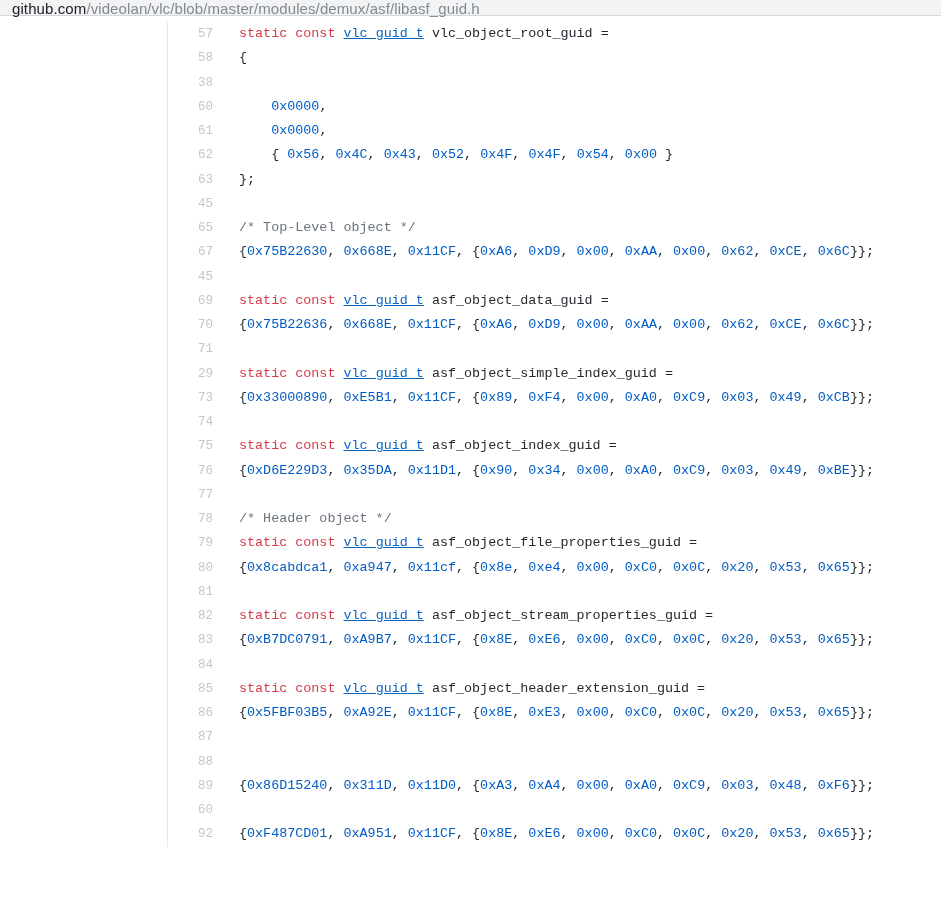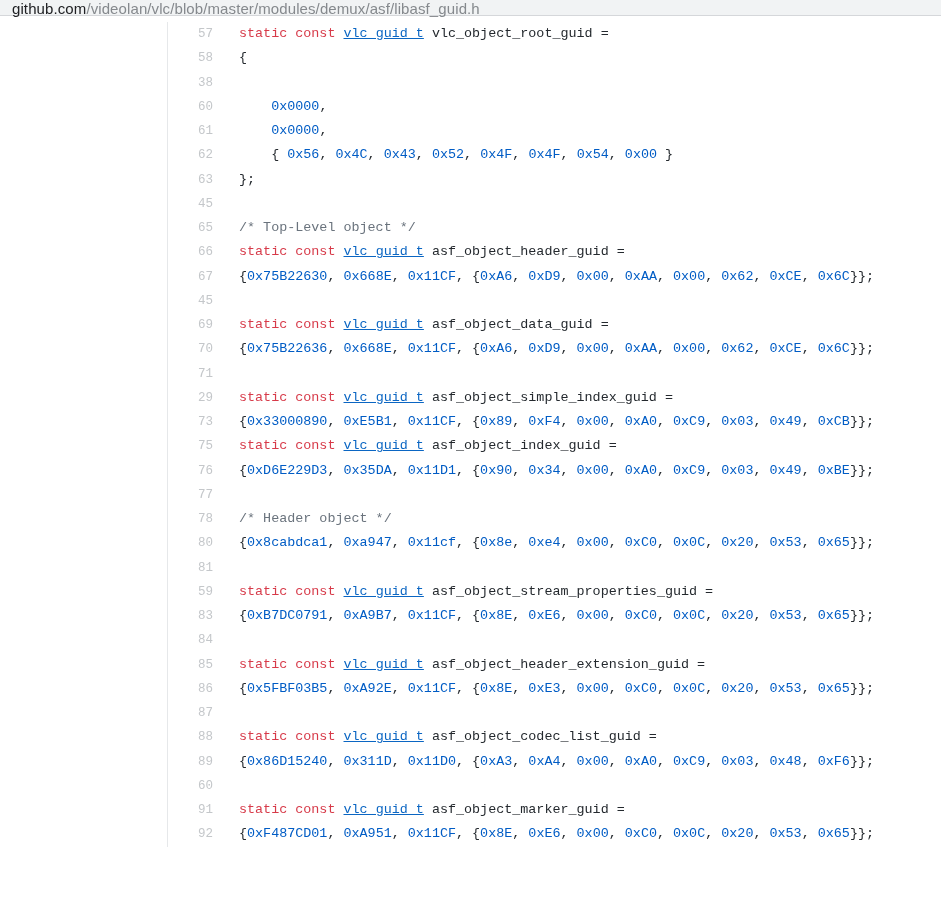--- a/index.html
+++ b/index.html
@@ -52,39 +52,39 @@
   <div id="code-rows">
       <div class="row"><span class="ln">57</span><span class="code"><span class="tok-kw">static</span><span class="tok-pln"> </span><span class="tok-kw">const</span><span class="tok-pln"> </span><span class="tok-typ">vlc_guid_t</span><span class="tok-pln"> vlc_object_root_guid =</span></span></div>
       <div class="row"><span class="ln">58</span><span class="code"><span class="tok-pln">{</span></span></div>
       <div class="row"><span class="ln">38</span></div>
       <div class="row"><span class="ln">60</span><span class="code"><span class="tok-pln">    </span><span class="tok-num">0x0000</span><span class="tok-pln">,</span></span></div>
       <div class="row"><span class="ln">61</span><span class="code"><span class="tok-pln">    </span><span class="tok-num">0x0000</span><span class="tok-pln">,</span></span></div>
       <div class="row"><span class="ln">62</span><span class="code"><span class="tok-pln">    { </span><span class="tok-num">0x56</span><span class="tok-pln">, </span><span class="tok-num">0x4C</span><span class="tok-pln">, </span><span class="tok-num">0x43</span><span class="tok-pln">, </span><span class="tok-num">0x52</span><span class="tok-pln">, </span><span class="tok-num">0x4F</span><span class="tok-pln">, </span><span class="tok-num">0x4F</span><span class="tok-pln">, </span><span class="tok-num">0x54</span><span class="tok-pln">, </span><span class="tok-num">0x00</span><span class="tok-pln"> }</span></span></div>
       <div class="row"><span class="ln">63</span><span class="code"><span class="tok-pln">};</span></span></div>
       <div class="row"><span class="ln">45</span><span class="code"></span></div>
       <div class="row"><span class="ln">65</span><span class="code"><span class="tok-cmt">/* Top-Level object */</span></span></div>
-      <div class="row"><span class="ln">66</span><span class="code"><span class="tok-kw">static</span><span class="tok-pln"> </span><span class="tok-kw">const</span><span class="tok-pln"> </span><span class="tok-typ">vlc_guid_t</span><span class="tok-pln"> asf_object_header_guid =</span></span></div>
       <div class="row"><span class="ln">67</span><span class="code"><span class="tok-pln">{</span><span class="tok-num">0x75B22630</span><span class="tok-pln">, </span><span class="tok-num">0x668E</span><span class="tok-pln">, </span><span class="tok-num">0x11CF</span><span class="tok-pln">, {</span><span class="tok-num">0xA6</span><span class="tok-pln">, </span><span class="tok-num">0xD9</span><span class="tok-pln">, </span><span class="tok-num">0x00</span><span class="tok-pln">, </span><span class="tok-num">0xAA</span><span class="tok-pln">, </span><span class="tok-num">0x00</span><span class="tok-pln">, </span><span class="tok-num">0x62</span><span class="tok-pln">, </span><span class="tok-num">0xCE</span><span class="tok-pln">, </span><span class="tok-num">0x6C</span><span class="tok-pln">}};</span></span></div>
       <div class="row"><span class="ln">45</span><span class="code"></span></div>
       <div class="row"><span class="ln">69</span><span class="code"><span class="tok-kw">static</span><span class="tok-pln"> </span><span class="tok-kw">const</span><span class="tok-pln"> </span><span class="tok-typ">vlc_guid_t</span><span class="tok-pln"> asf_object_data_guid =</span></span></div>
       <div class="row"><span class="ln">70</span><span class="code"><span class="tok-pln">{</span><span class="tok-num">0x75B22636</span><span class="tok-pln">, </span><span class="tok-num">0x668E</span><span class="tok-pln">, </span><span class="tok-num">0x11CF</span><span class="tok-pln">, {</span><span class="tok-num">0xA6</span><span class="tok-pln">, </span><span class="tok-num">0xD9</span><span class="tok-pln">, </span><span class="tok-num">0x00</span><span class="tok-pln">, </span><span class="tok-num">0xAA</span><span class="tok-pln">, </span><span class="tok-num">0x00</span><span class="tok-pln">, </span><span class="tok-num">0x62</span><span class="tok-pln">, </span><span class="tok-num">0xCE</span><span class="tok-pln">, </span><span class="tok-num">0x6C</span><span class="tok-pln">}};</span></span></div>
       <div class="row"><span class="ln">71</span><span class="code"></span></div>
       <div class="row"><span class="ln">29</span><span class="code"><span class="tok-kw">static</span><span class="tok-pln"> </span><span class="tok-kw">const</span><span class="tok-pln"> </span><span class="tok-typ">vlc_guid_t</span><span class="tok-pln"> asf_object_simple_index_guid =</span></span></div>
       <div class="row"><span class="ln">73</span><span class="code"><span class="tok-pln">{</span><span class="tok-num">0x33000890</span><span class="tok-pln">, </span><span class="tok-num">0xE5B1</span><span class="tok-pln">, </span><span class="tok-num">0x11CF</span><span class="tok-pln">, {</span><span class="tok-num">0x89</span><span class="tok-pln">, </span><span class="tok-num">0xF4</span><span class="tok-pln">, </span><span class="tok-num">0x00</span><span class="tok-pln">, </span><span class="tok-num">0xA0</span><span class="tok-pln">, </span><span class="tok-num">0xC9</span><span class="tok-pln">, </span><span class="tok-num">0x03</span><span class="tok-pln">, </span><span class="tok-num">0x49</span><span class="tok-pln">, </span><span class="tok-num">0xCB</span><span class="tok-pln">}};</span></span></div>
+      <div class="row"><span class="ln">74</span><span class="code"></span></div>
       <div class="row"><span class="ln">75</span><span class="code"><span class="tok-kw">static</span><span class="tok-pln"> </span><span class="tok-kw">const</span><span class="tok-pln"> </span><span class="tok-typ">vlc_guid_t</span><span class="tok-pln"> asf_object_index_guid =</span></span></div>
       <div class="row"><span class="ln">76</span><span class="code"><span class="tok-pln">{</span><span class="tok-num">0xD6E229D3</span><span class="tok-pln">, </span><span class="tok-num">0x35DA</span><span class="tok-pln">, </span><span class="tok-num">0x11D1</span><span class="tok-pln">, {</span><span class="tok-num">0x90</span><span class="tok-pln">, </span><span class="tok-num">0x34</span><span class="tok-pln">, </span><span class="tok-num">0x00</span><span class="tok-pln">, </span><span class="tok-num">0xA0</span><span class="tok-pln">, </span><span class="tok-num">0xC9</span><span class="tok-pln">, </span><span class="tok-num">0x03</span><span class="tok-pln">, </span><span class="tok-num">0x49</span><span class="tok-pln">, </span><span class="tok-num">0xBE</span><span class="tok-pln">}};</span></span></div>
       <div class="row"><span class="ln">77</span><span class="code"></span></div>
       <div class="row"><span class="ln">78</span><span class="code"><span class="tok-cmt">/* Header object */</span></span></div>
+      <div class="row"><span class="ln">79</span><span class="code"><span class="tok-kw">static</span><span class="tok-pln"> </span><span class="tok-kw">const</span><span class="tok-pln"> </span><span class="tok-typ">vlc_guid_t</span><span class="tok-pln"> asf_object_file_properties_guid =</span></span></div>
       <div class="row"><span class="ln">80</span><span class="code"><span class="tok-pln">{</span><span class="tok-num">0x8cabdca1</span><span class="tok-pln">, </span><span class="tok-num">0xa947</span><span class="tok-pln">, </span><span class="tok-num">0x11cf</span><span class="tok-pln">, {</span><span class="tok-num">0x8e</span><span class="tok-pln">, </span><span class="tok-num">0xe4</span><span class="tok-pln">, </span><span class="tok-num">0x00</span><span class="tok-pln">, </span><span class="tok-num">0xC0</span><span class="tok-pln">, </span><span class="tok-num">0x0C</span><span class="tok-pln">, </span><span class="tok-num">0x20</span><span class="tok-pln">, </span><span class="tok-num">0x53</span><span class="tok-pln">, </span><span class="tok-num">0x65</span><span class="tok-pln">}};</span></span></div>
       <div class="row"><span class="ln">81</span><span class="code"></span></div>
-      <div class="row"><span class="ln">59</span><span class="code"><span class="tok-kw">static</span><span class="tok-pln"> </span><span class="tok-kw">const</span><span class="tok-pln"> </span><span class="tok-typ">vlc_guid_t</span><span class="tok-pln"> asf_object_stream_properties_guid =</span></span></div>
+      <div class="row"><span class="ln">82</span><span class="code"><span class="tok-kw">static</span><span class="tok-pln"> </span><span class="tok-kw">const</span><span class="tok-pln"> </span><span class="tok-typ">vlc_guid_t</span><span class="tok-pln"> asf_object_stream_properties_guid =</span></span></div>
       <div class="row"><span class="ln">83</span><span class="code"><span class="tok-pln">{</span><span class="tok-num">0xB7DC0791</span><span class="tok-pln">, </span><span class="tok-num">0xA9B7</span><span class="tok-pln">, </span><span class="tok-num">0x11CF</span><span class="tok-pln">, {</span><span class="tok-num">0x8E</span><span class="tok-pln">, </span><span class="tok-num">0xE6</span><span class="tok-pln">, </span><span class="tok-num">0x00</span><span class="tok-pln">, </span><span class="tok-num">0xC0</span><span class="tok-pln">, </span><span class="tok-num">0x0C</span><span class="tok-pln">, </span><span class="tok-num">0x20</span><span class="tok-pln">, </span><span class="tok-num">0x53</span><span class="tok-pln">, </span><span class="tok-num">0x65</span><span class="tok-pln">}};</span></span></div>
       <div class="row"><span class="ln">84</span><span class="code"></span></div>
       <div class="row"><span class="ln">85</span><span class="code"><span class="tok-kw">static</span><span class="tok-pln"> </span><span class="tok-kw">const</span><span class="tok-pln"> </span><span class="tok-typ">vlc_guid_t</span><span class="tok-pln"> asf_object_header_extension_guid =</span></span></div>
       <div class="row"><span class="ln">86</span><span class="code"><span class="tok-pln">{</span><span class="tok-num">0x5FBF03B5</span><span class="tok-pln">, </span><span class="tok-num">0xA92E</span><span class="tok-pln">, </span><span class="tok-num">0x11CF</span><span class="tok-pln">, {</span><span class="tok-num">0x8E</span><span class="tok-pln">, </span><span class="tok-num">0xE3</span><span class="tok-pln">, </span><span class="tok-num">0x00</span><span class="tok-pln">, </span><span class="tok-num">0xC0</span><span class="tok-pln">, </span><span class="tok-num">0x0C</span><span class="tok-pln">, </span><span class="tok-num">0x20</span><span class="tok-pln">, </span><span class="tok-num">0x53</span><span class="tok-pln">, </span><span class="tok-num">0x65</span><span class="tok-pln">}};</span></span></div>
       <div class="row"><span class="ln">87</span><span class="code"></span></div>
-      <div class="row"><span class="ln">88</span><span class="code"><span class="tok-kw">static</span><span class="tok-pln"> </span><span class="tok-kw">const</span><span class="tok-pln"> </span><span class="tok-typ">vlc_guid_t</span><span class="tok-pln"> asf_object_codec_list_guid =</span></span></div>
+      <div class="row"><span class="ln">88</span></div>
       <div class="row"><span class="ln">89</span><span class="code"><span class="tok-pln">{</span><span class="tok-num">0x86D15240</span><span class="tok-pln">, </span><span class="tok-num">0x311D</span><span class="tok-pln">, </span><span class="tok-num">0x11D0</span><span class="tok-pln">, {</span><span class="tok-num">0xA3</span><span class="tok-pln">, </span><span class="tok-num">0xA4</span><span class="tok-pln">, </span><span class="tok-num">0x00</span><span class="tok-pln">, </span><span class="tok-num">0xA0</span><span class="tok-pln">, </span><span class="tok-num">0xC9</span><span class="tok-pln">, </span><span class="tok-num">0x03</span><span class="tok-pln">, </span><span class="tok-num">0x48</span><span class="tok-pln">, </span><span class="tok-num">0xF6</span><span class="tok-pln">}};</span></span></div>
       <div class="row"><span class="ln">60</span><span class="code"></span></div>
-      <div class="row"><span class="ln">91</span><span class="code"><span class="tok-kw">static</span><span class="tok-pln"> </span><span class="tok-kw">const</span><span class="tok-pln"> </span><span class="tok-typ">vlc_guid_t</span><span class="tok-pln"> asf_object_marker_guid =</span></span></div>
       <div class="row"><span class="ln">92</span><span class="code"><span class="tok-pln">{</span><span class="tok-num">0xF487CD01</span><span class="tok-pln">, </span><span class="tok-num">0xA951</span><span class="tok-pln">, </span><span class="tok-num">0x11CF</span><span class="tok-pln">, {</span><span class="tok-num">0x8E</span><span class="tok-pln">, </span><span class="tok-num">0xE6</span><span class="tok-pln">, </span><span class="tok-num">0x00</span><span class="tok-pln">, </span><span class="tok-num">0xC0</span><span class="tok-pln">, </span><span class="tok-num">0x0C</span><span class="tok-pln">, </span><span class="tok-num">0x20</span><span class="tok-pln">, </span><span class="tok-num">0x53</span><span class="tok-pln">, </span><span class="tok-num">0x65</span><span class="tok-pln">}};</span></span></div>
     </div>
 </div>
 
 </body></html>

